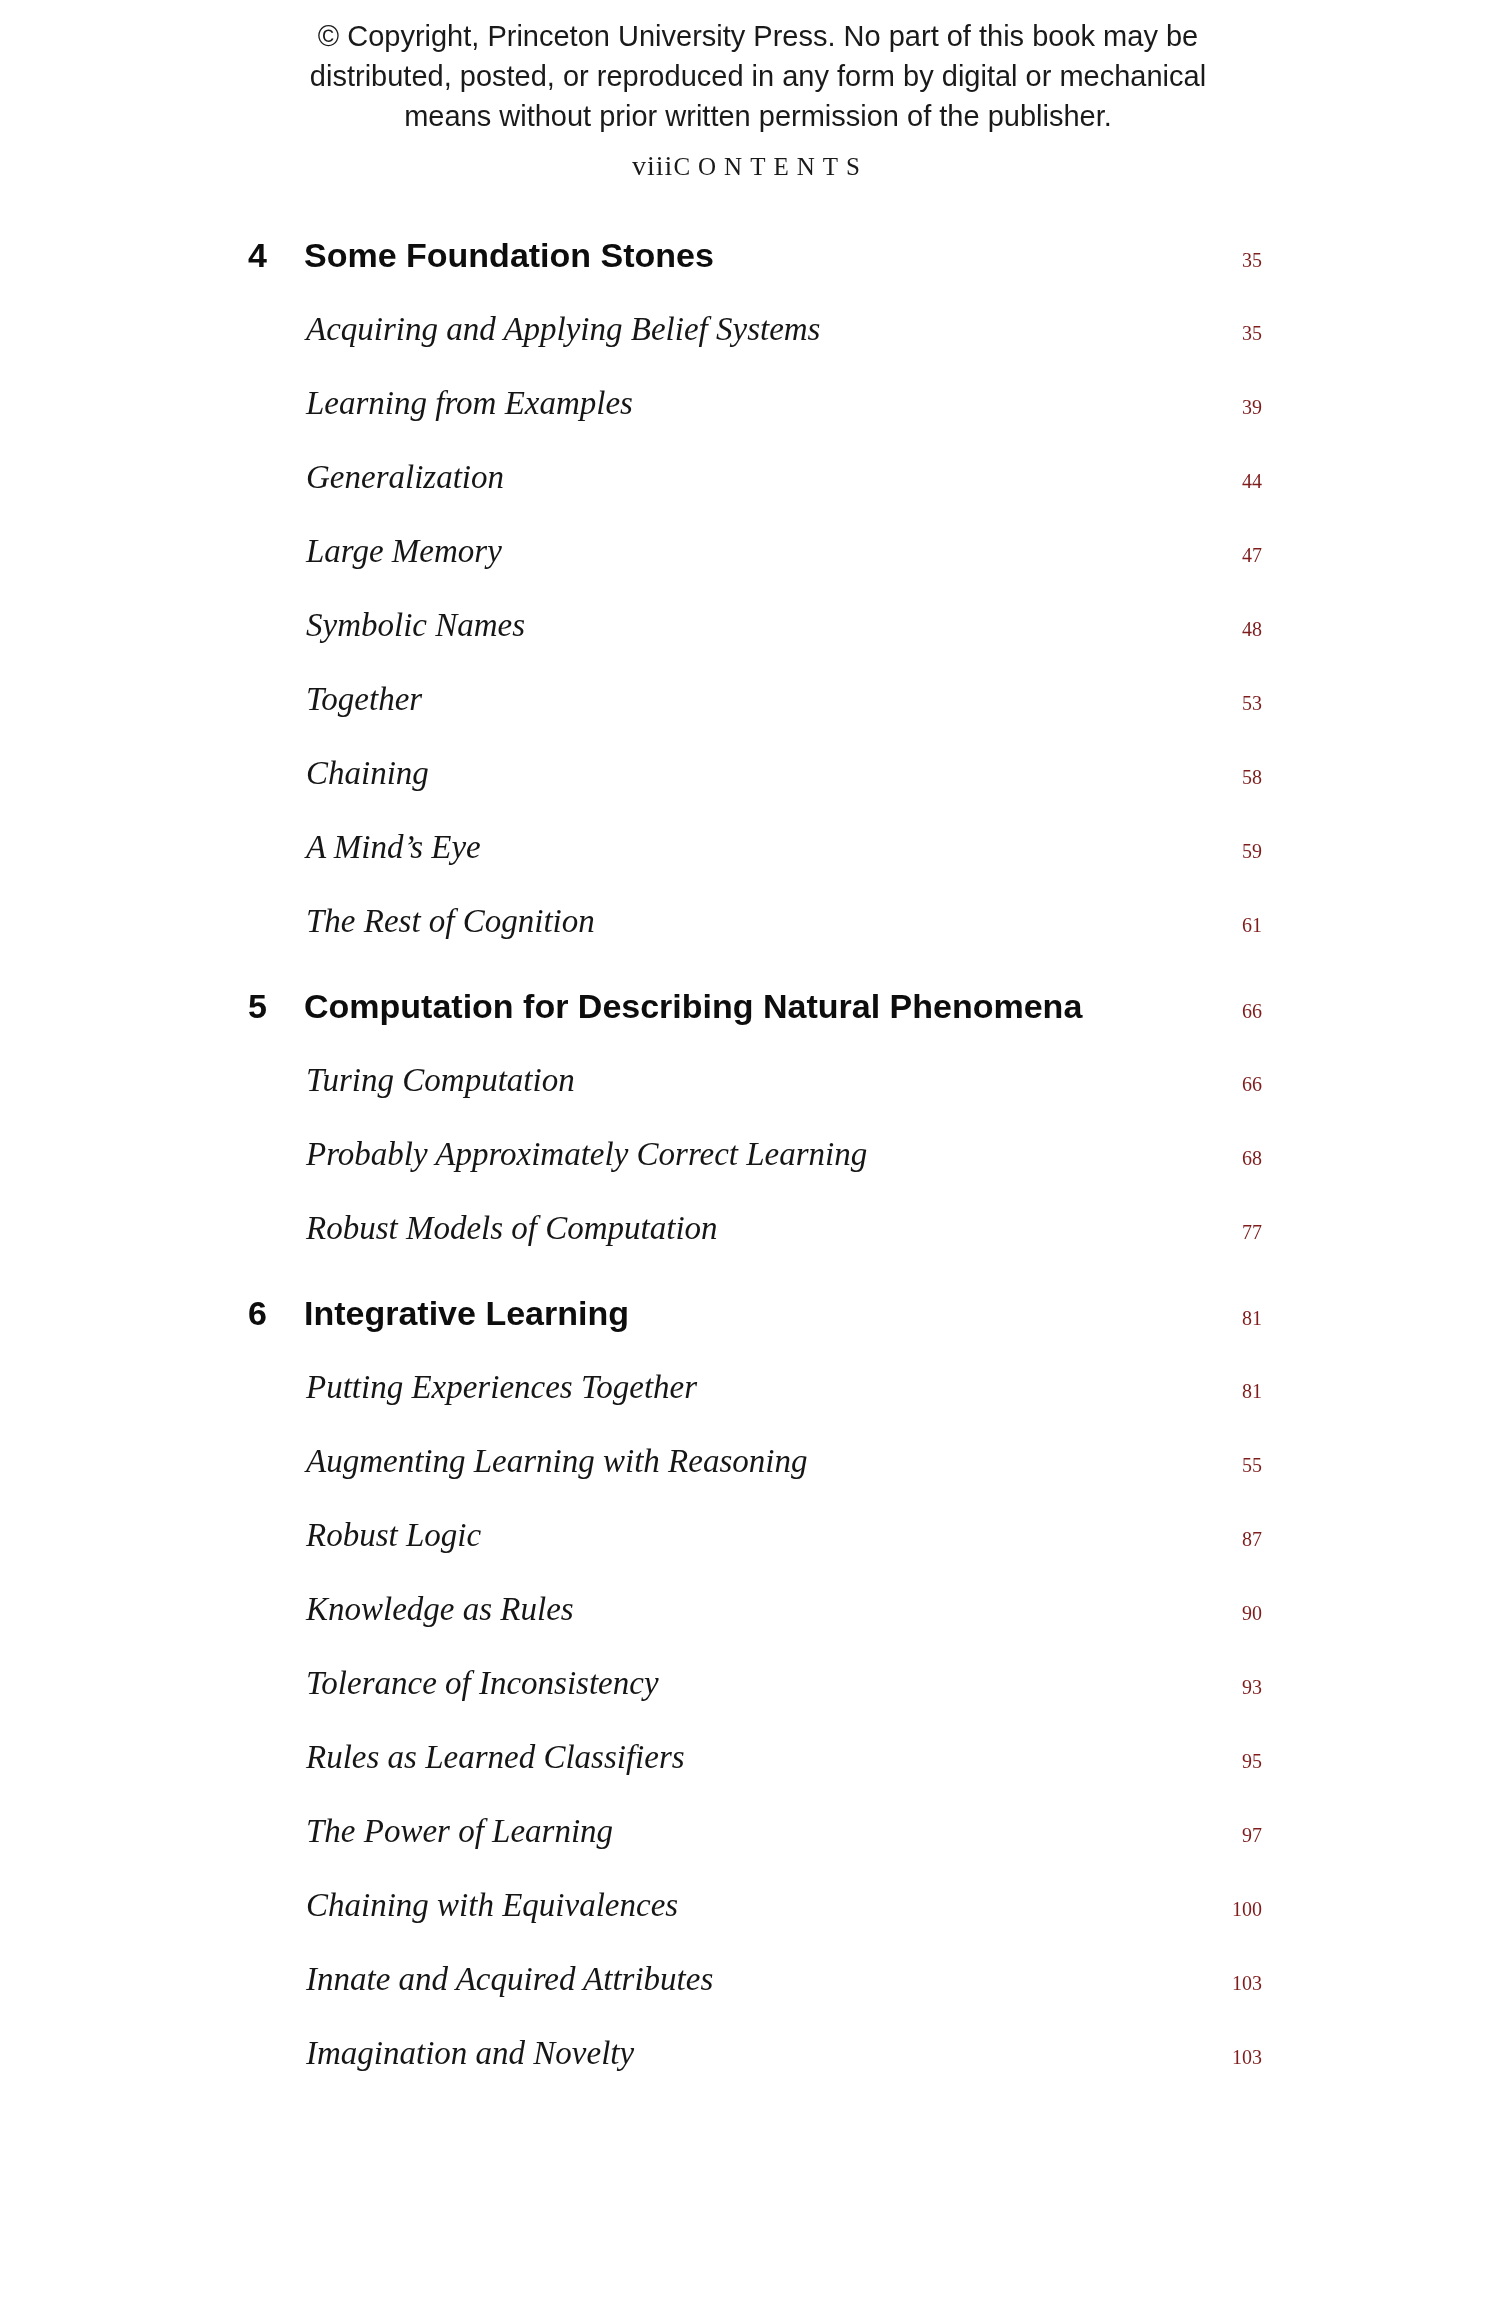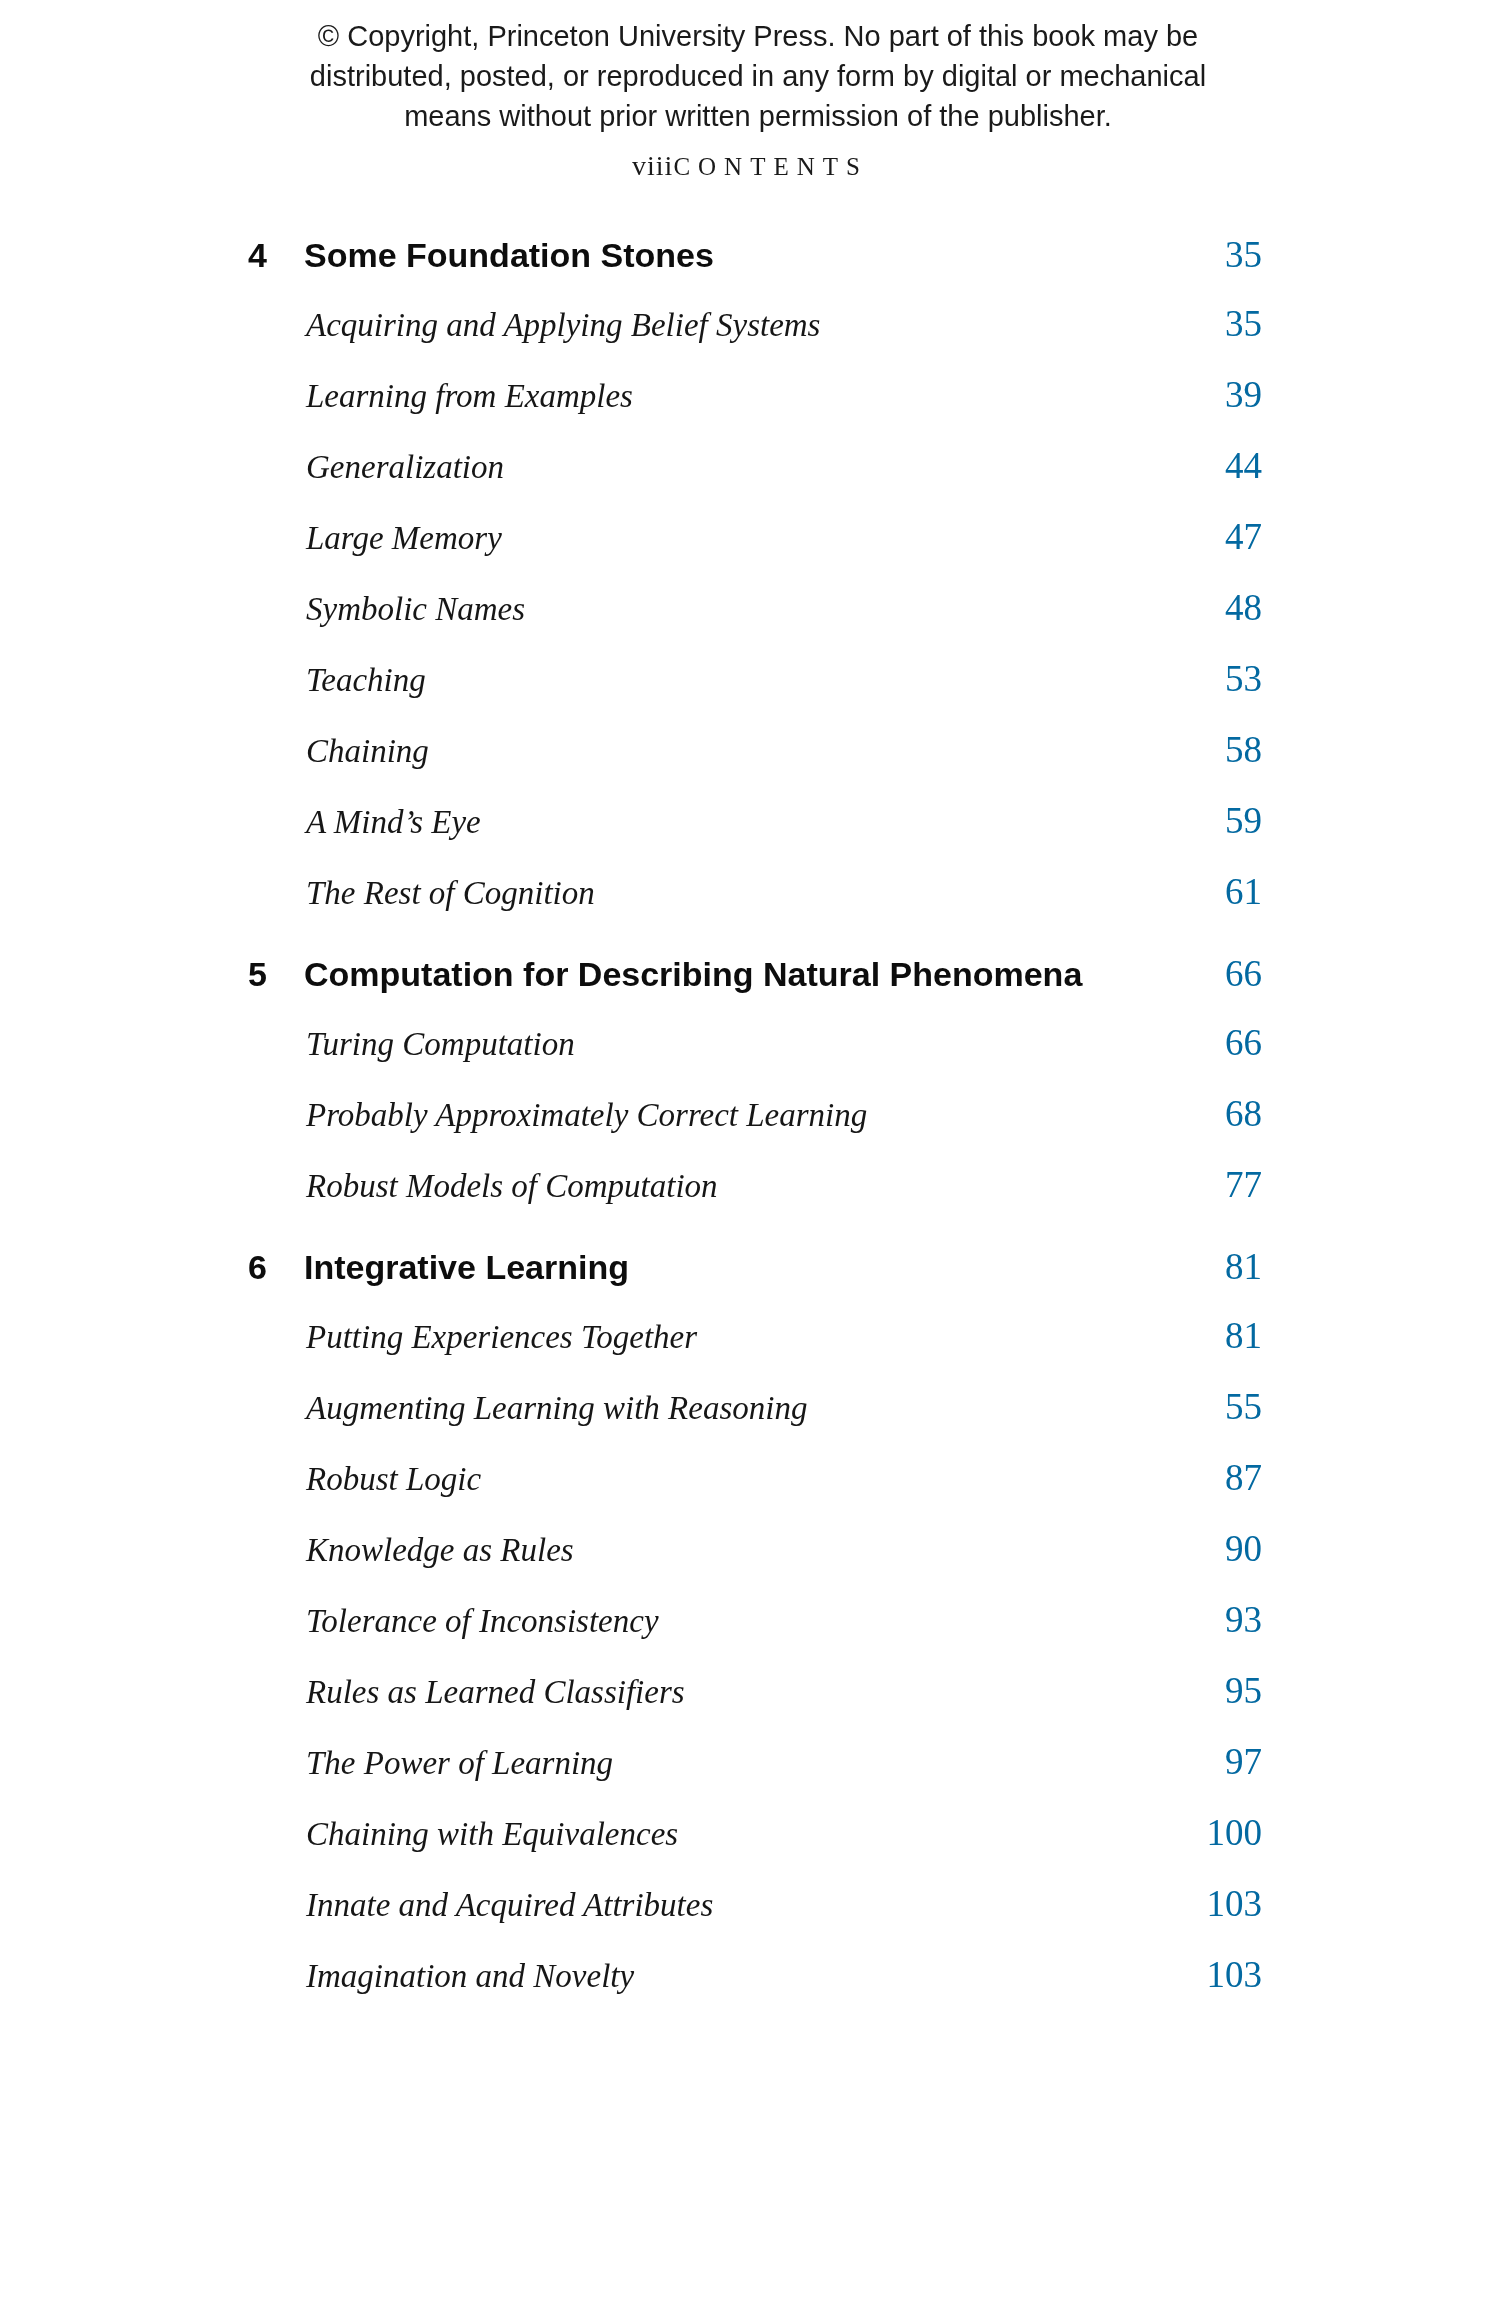--- a/index.html
+++ b/index.html
@@ -89,22 +89,22 @@
   }
   .entry-title {
     flex: 1 1 auto;
     padding-left: 58px;
   }
   .page-num {
     flex: 0 0 auto;
     font-family: "Liberation Serif", serif;
     font-style: normal;
     font-weight: 400;
-    font-size: 37px;
-    color: #0369a1;
+    font-size: 20px;
+    color: #7f1d1d;
     text-align: right;
     font-variant-numeric: oldstyle-nums;
     font-feature-settings: "onum";
   }
 
   
   .footer {
     position: absolute;
     top: 2232px;
     left: 0;
@@ -151,21 +151,21 @@
         </div>
         <div class="row entry-row">
           <span class="entry-title">Large Memory</span>
           <span class="page-num">47</span>
         </div>
         <div class="row entry-row">
           <span class="entry-title">Symbolic Names</span>
           <span class="page-num">48</span>
         </div>
         <div class="row entry-row">
-          <span class="entry-title">Teaching</span>
+          <span class="entry-title">Together</span>
           <span class="page-num">53</span>
         </div>
         <div class="row entry-row">
           <span class="entry-title">Chaining</span>
           <span class="page-num">58</span>
         </div>
         <div class="row entry-row">
           <span class="entry-title">A Mind’s Eye</span>
           <span class="page-num">59</span>
         </div>

